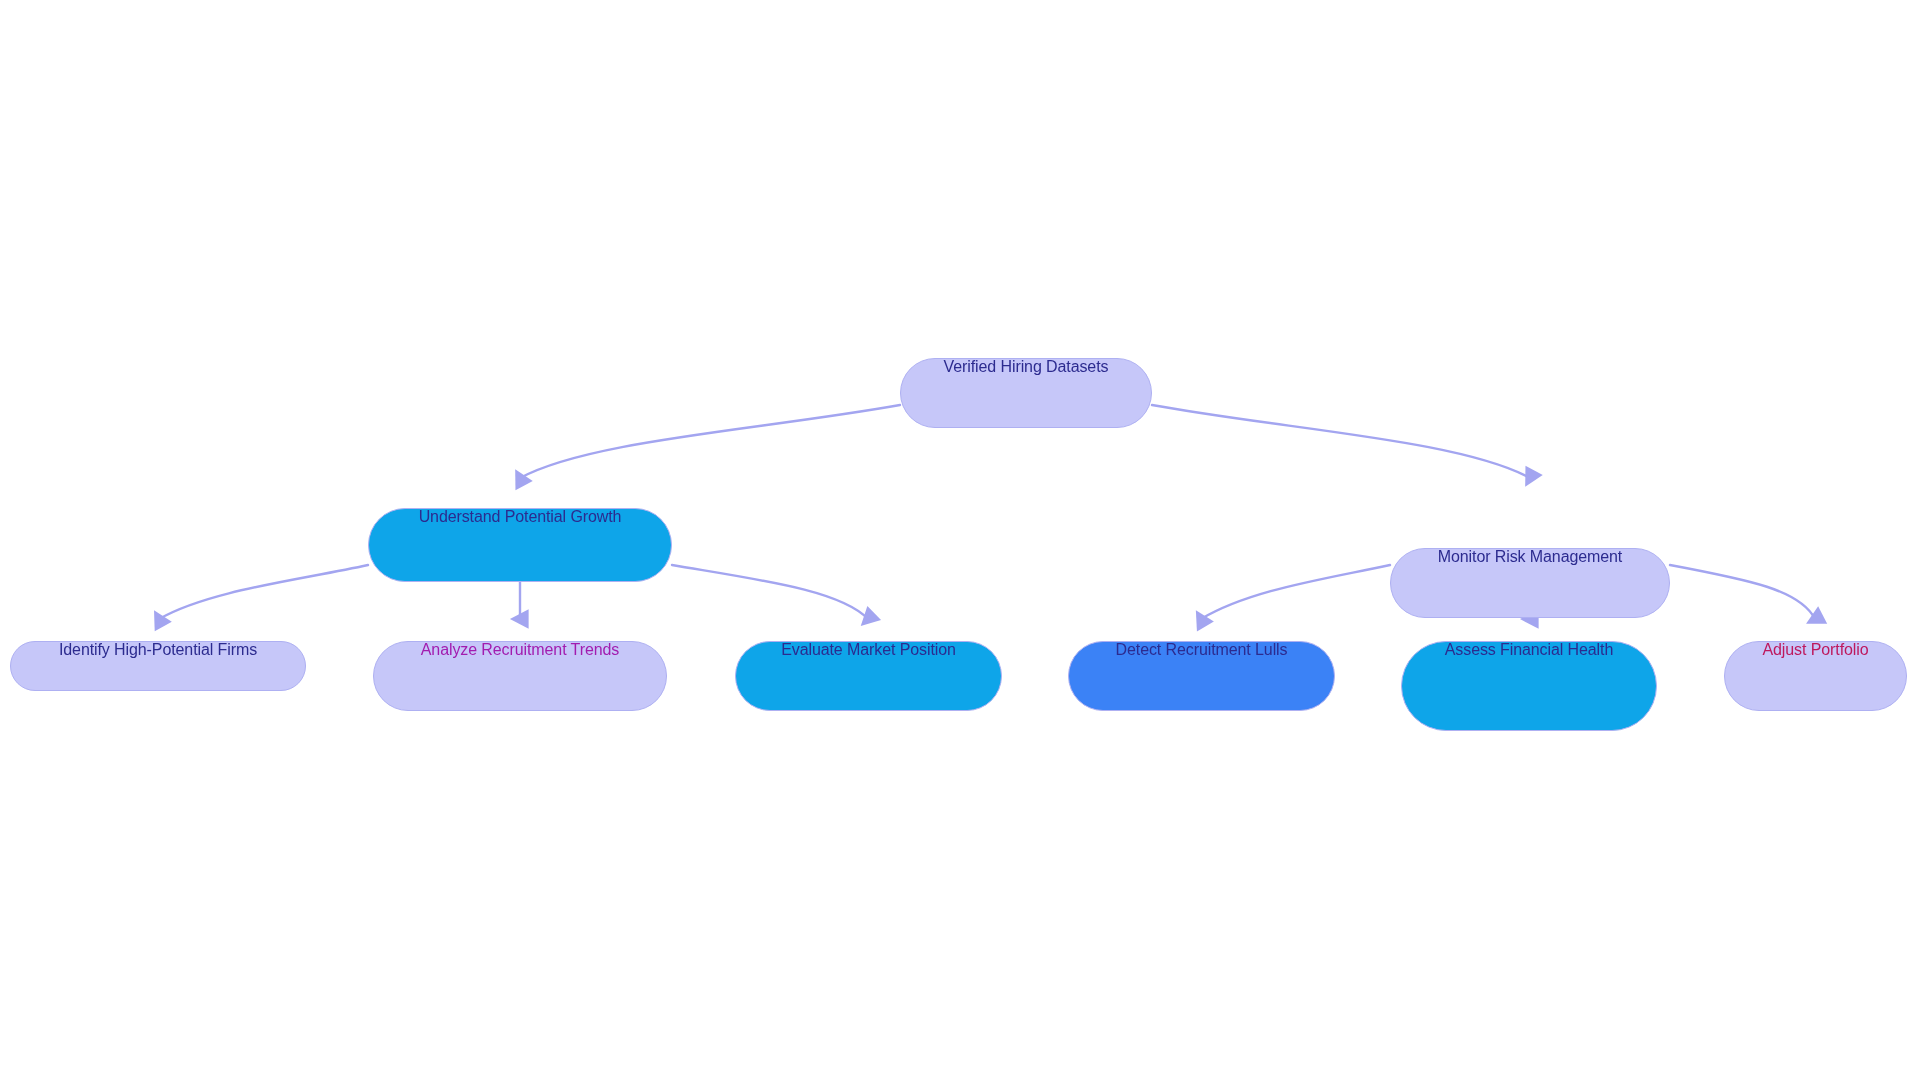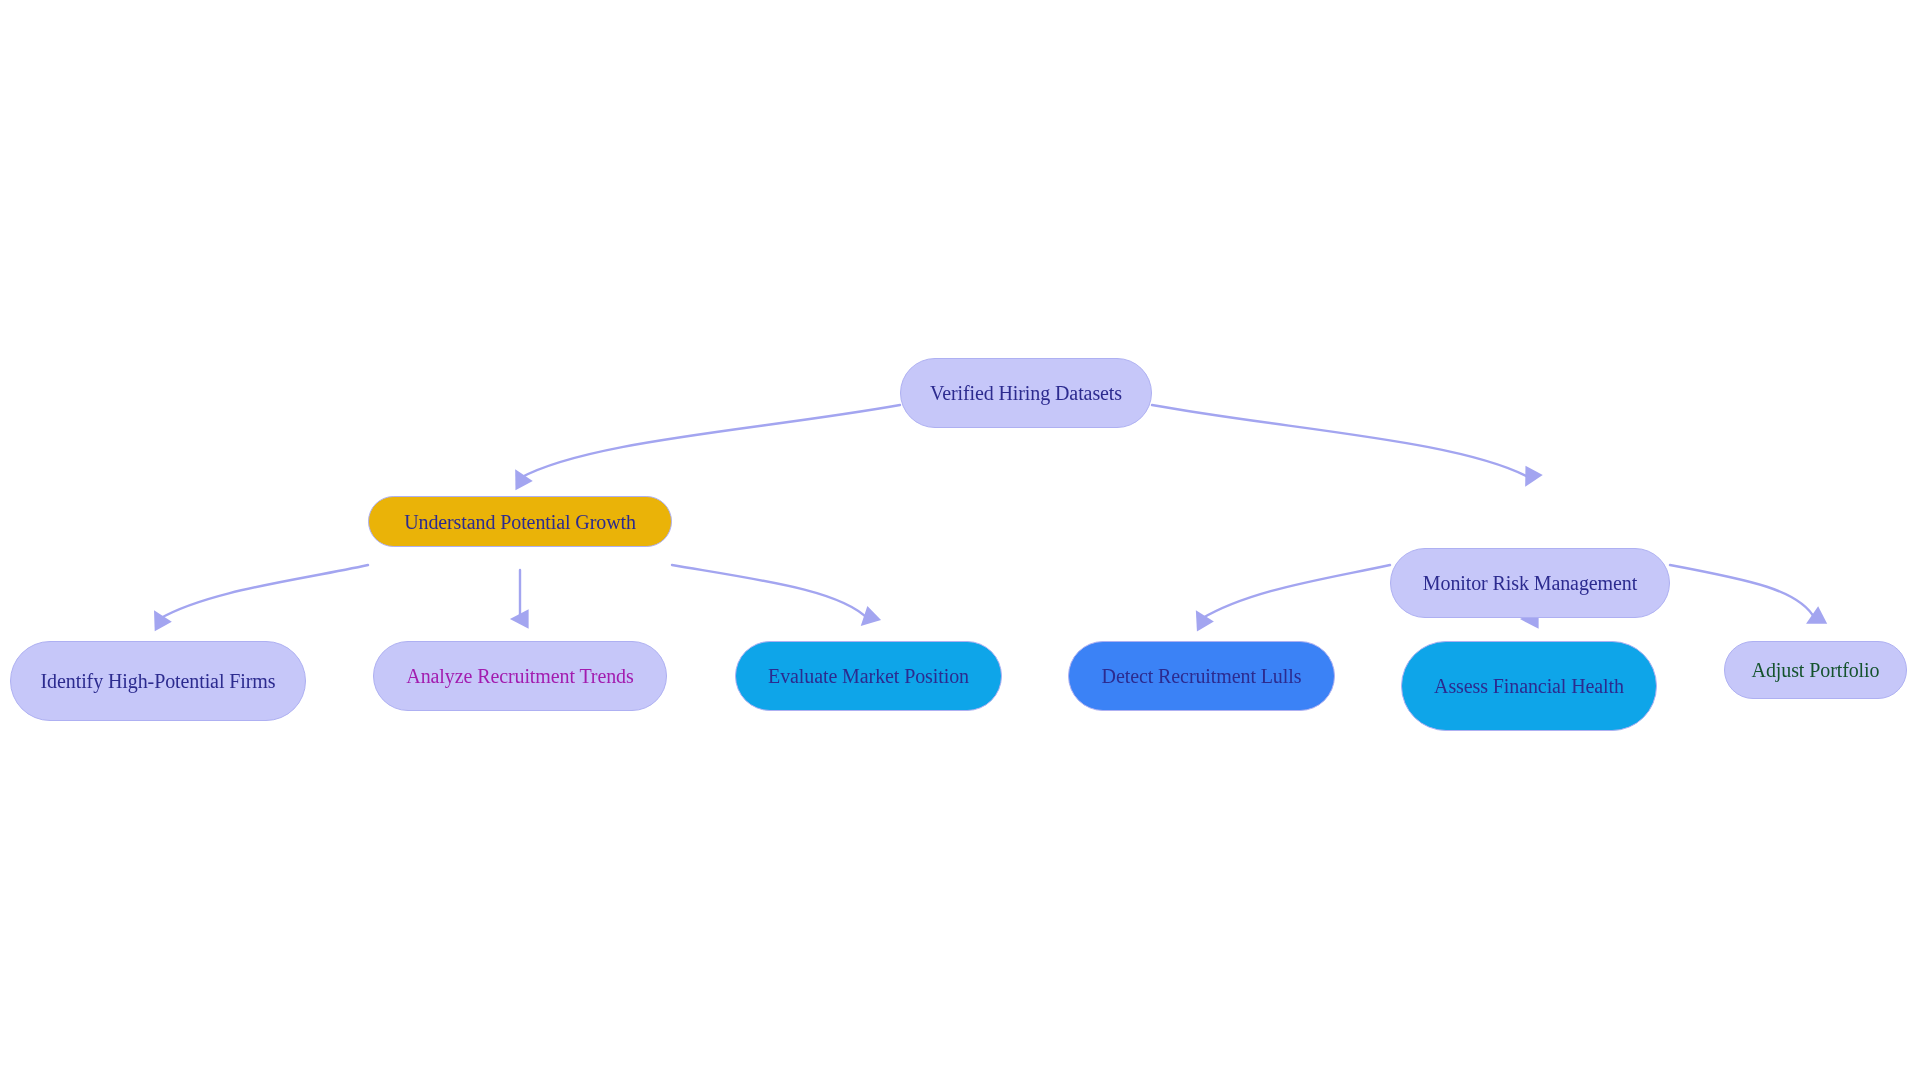--- a/index.html
+++ b/index.html
@@ -25,28 +25,28 @@
     left: 0;
     top: 0;
     width: 1920px;
     height: 1083px;
     pointer-events: none;
   }
   .flow-node {
     position: absolute;
     box-sizing: border-box;
     display: flex;
-    align-items: center;
+    align-items: flex-start;
     justify-content: center;
     background: #c6c7f9;
     border: 1.6px solid #aeb0f2;
     border-radius: 999px;
     color: #2c2b8f;
-    font-size: 20px;
-    font-family: Liberation Serif, serif;
+    font-size: 16px;
+    font-family: Liberation Sans, sans-serif;
     font-weight: 400;
     letter-spacing: -0.1px;
     white-space: nowrap;
     line-height: 1;
   }
   .flow-node .node-label {
     display: block;
     padding: 0 4px;
   }
 </style>
@@ -70,39 +70,39 @@
         <path d="M 1390 565 C 1320 580, 1250 590, 1201 619" stroke="#a3a5f0"></path>
         <path d="M 1530 570 L 1530 619" stroke="#a3a5f0"></path>
         <path d="M 1670 565 C 1750 580, 1800 590, 1815 619" stroke="#a3a5f0"></path>
       </g>
   </svg>
 
   <div id="nodes-layer">
       <div class="flow-node" style="left: 900px; top: 358px; width: 252px; height: 70px; background: rgb(198, 199, 249); border-color: rgb(174, 176, 242); color: rgb(44, 43, 143);">
         <span class="node-label">Verified Hiring Datasets</span>
       </div>
-      <div class="flow-node" style="left: 368px; top: 496px; width: 304px; height: 51px; background: #eab308; border-color: rgb(174, 176, 242); color: rgb(44, 43, 143);">
+      <div class="flow-node" style="left: 368px; top: 508px; width: 304px; height: 74px; background: #0ea5e9; border-color: rgb(174, 176, 242); color: rgb(44, 43, 143);">
         <span class="node-label">Understand Potential Growth</span>
       </div>
       <div class="flow-node" style="left: 1390px; top: 500px; width: 280px; height: 70px; background: rgb(198, 199, 249); border-color: rgb(174, 176, 242); color: rgb(44, 43, 143); margin-top: 48px;">
         <span class="node-label">Monitor Risk Management</span>
       </div>
-      <div class="flow-node" style="left: 10px; top: 641px; width: 296px; height: 80px; background: rgb(198, 199, 249); border-color: rgb(174, 176, 242); color: rgb(44, 43, 143);">
+      <div class="flow-node" style="left: 10px; top: 641px; width: 296px; height: 50px; background: rgb(198, 199, 249); border-color: rgb(174, 176, 242); color: rgb(44, 43, 143);">
         <span class="node-label">Identify High-Potential Firms</span>
       </div>
       <div class="flow-node" style="left: 373px; top: 641px; width: 294px; height: 70px; background: rgb(198, 199, 249); border-color: rgb(174, 176, 242); color: #a21caf;">
         <span class="node-label">Analyze Recruitment Trends</span>
       </div>
       <div class="flow-node" style="left: 735px; top: 641px; width: 267px; height: 70px; background: #0ea5e9; border-color: rgb(174, 176, 242); color: rgb(44, 43, 143);">
         <span class="node-label">Evaluate Market Position</span>
       </div>
       <div class="flow-node" style="left: 1068px; top: 641px; width: 267px; height: 70px; background: #3b82f6; border-color: rgb(174, 176, 242); color: rgb(44, 43, 143);">
         <span class="node-label">Detect Recruitment Lulls</span>
       </div>
       <div class="flow-node" style="left: 1401px; top: 641px; width: 256px; height: 90px; background: #0ea5e9; border-color: rgb(174, 176, 242); color: rgb(44, 43, 143);">
         <span class="node-label">Assess Financial Health</span>
       </div>
-      <div class="flow-node" style="left: 1724px; top: 641px; width: 183px; height: 58px; background: rgb(198, 199, 249); border-color: rgb(174, 176, 242); color: #14532d;">
+      <div class="flow-node" style="left: 1724px; top: 641px; width: 183px; height: 70px; background: rgb(198, 199, 249); border-color: rgb(174, 176, 242); color: #be185d;">
         <span class="node-label">Adjust Portfolio</span>
       </div>
     </div>
 
 </div>
 
 </body></html>

